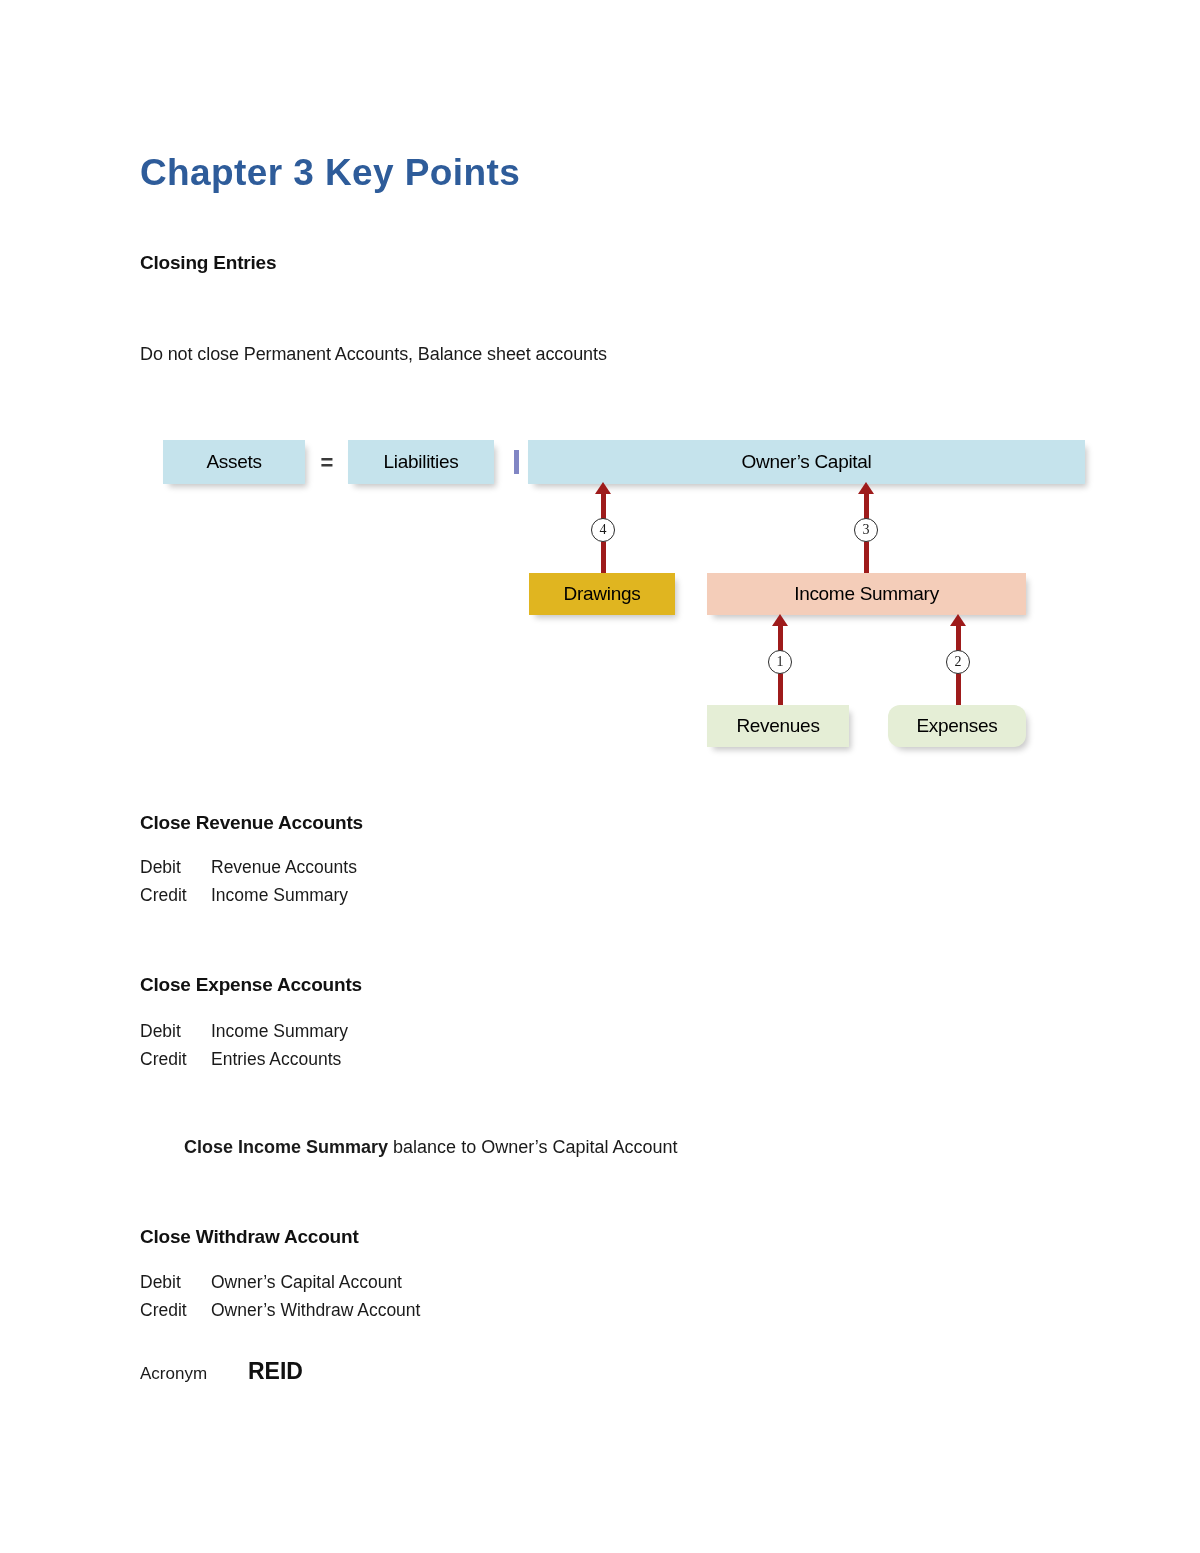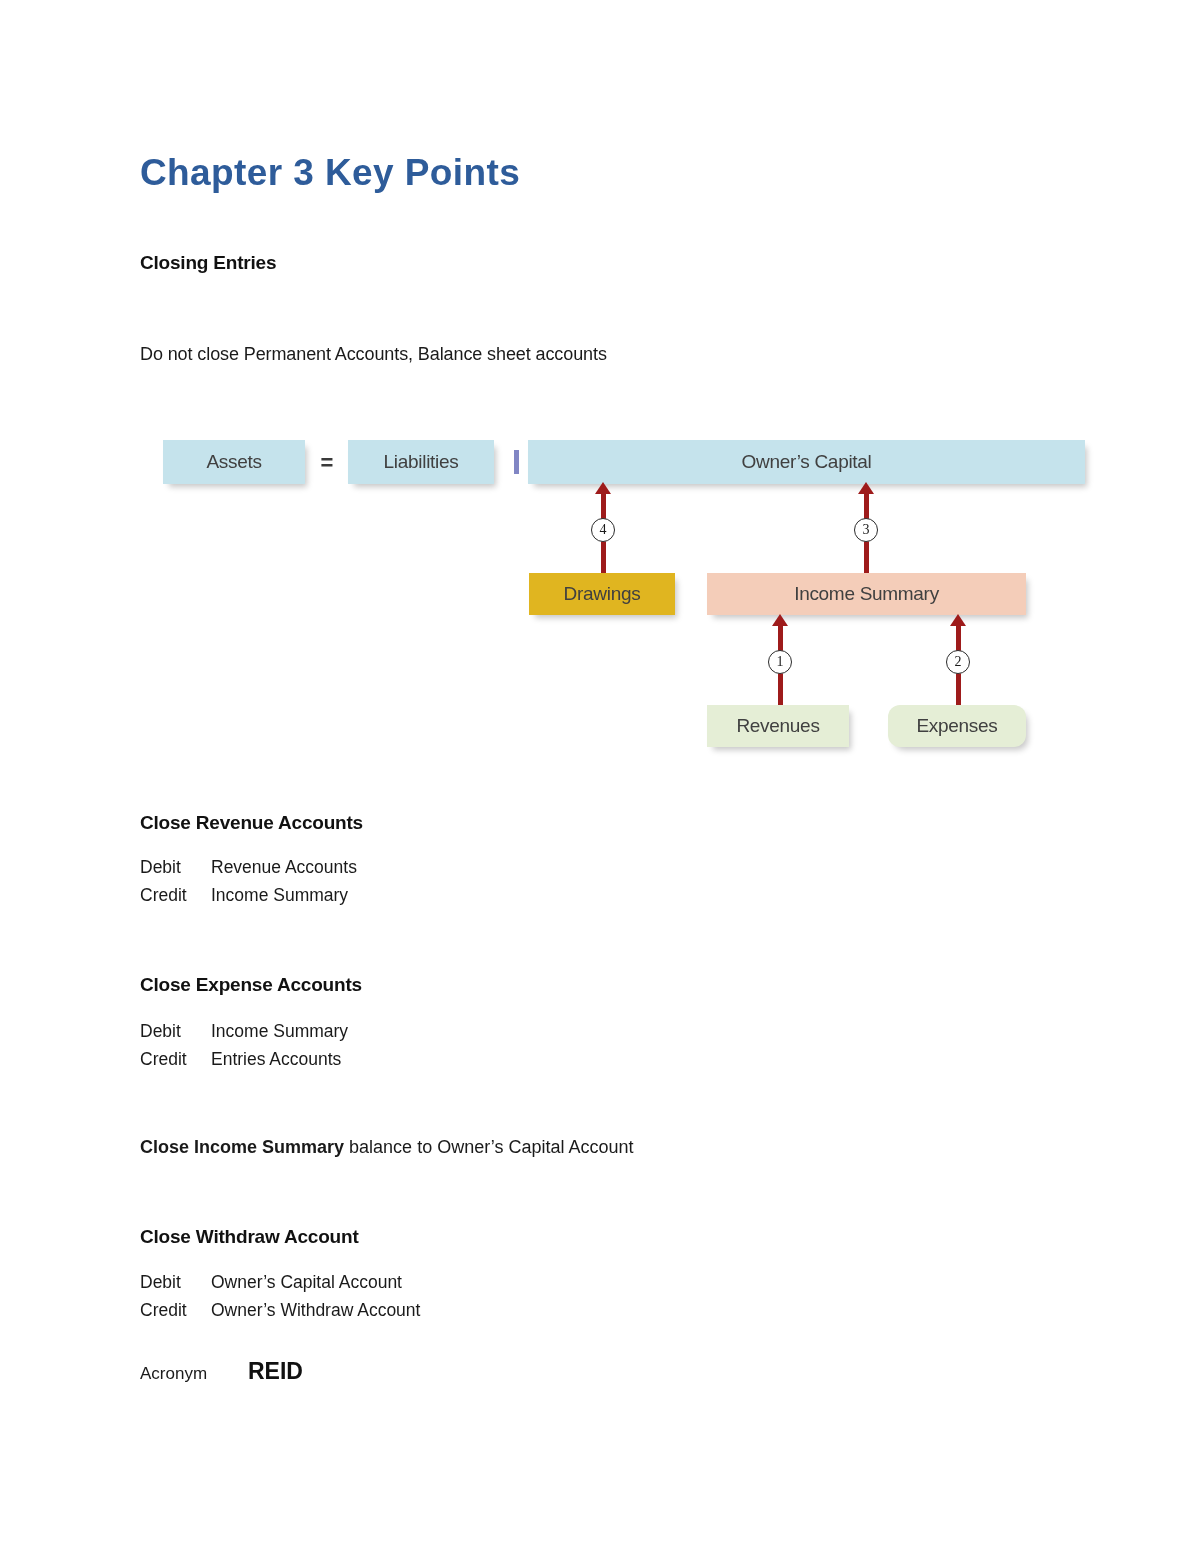--- a/index.html
+++ b/index.html
@@ -70,21 +70,21 @@
     white-space: nowrap;
   }
 
   .mixed-line {
     position: absolute;
     left: 140px;
     font-size: 18px;
     color: #1a1a1a;
     white-space: nowrap;
   }
-  .mixed-line b { font-weight: bold; }
+  .mixed-line b { font-weight: bold; margin-left: 44px; }
 
   .acronym-label {
     position: absolute;
     left: 140px;
     font-size: 17px;
     color: #1a1a1a;
     white-space: nowrap;
   }
   .acronym-value {
     position: absolute;
@@ -105,21 +105,21 @@
     pointer-events: none;
   }
 
   .dbox {
     position: absolute;
     box-sizing: border-box;
     display: flex;
     align-items: center;
     justify-content: center;
     font-size: 19px;
-    color: #404040;
+    color: #000000;
     letter-spacing: -0.3px;
     box-shadow: 4px 5px 6px -2px rgba(0,0,0,0.22);
     font-family: "Liberation Sans", sans-serif;
   }
   .dbox-blue   { background: #C5E3EC; }
   .dbox-gold   { background: #E0B520; }
   .dbox-peach  { background: #F4CDB9; }
   .dbox-green  { background: #E5EED6; }
 
   .eq-sign {

